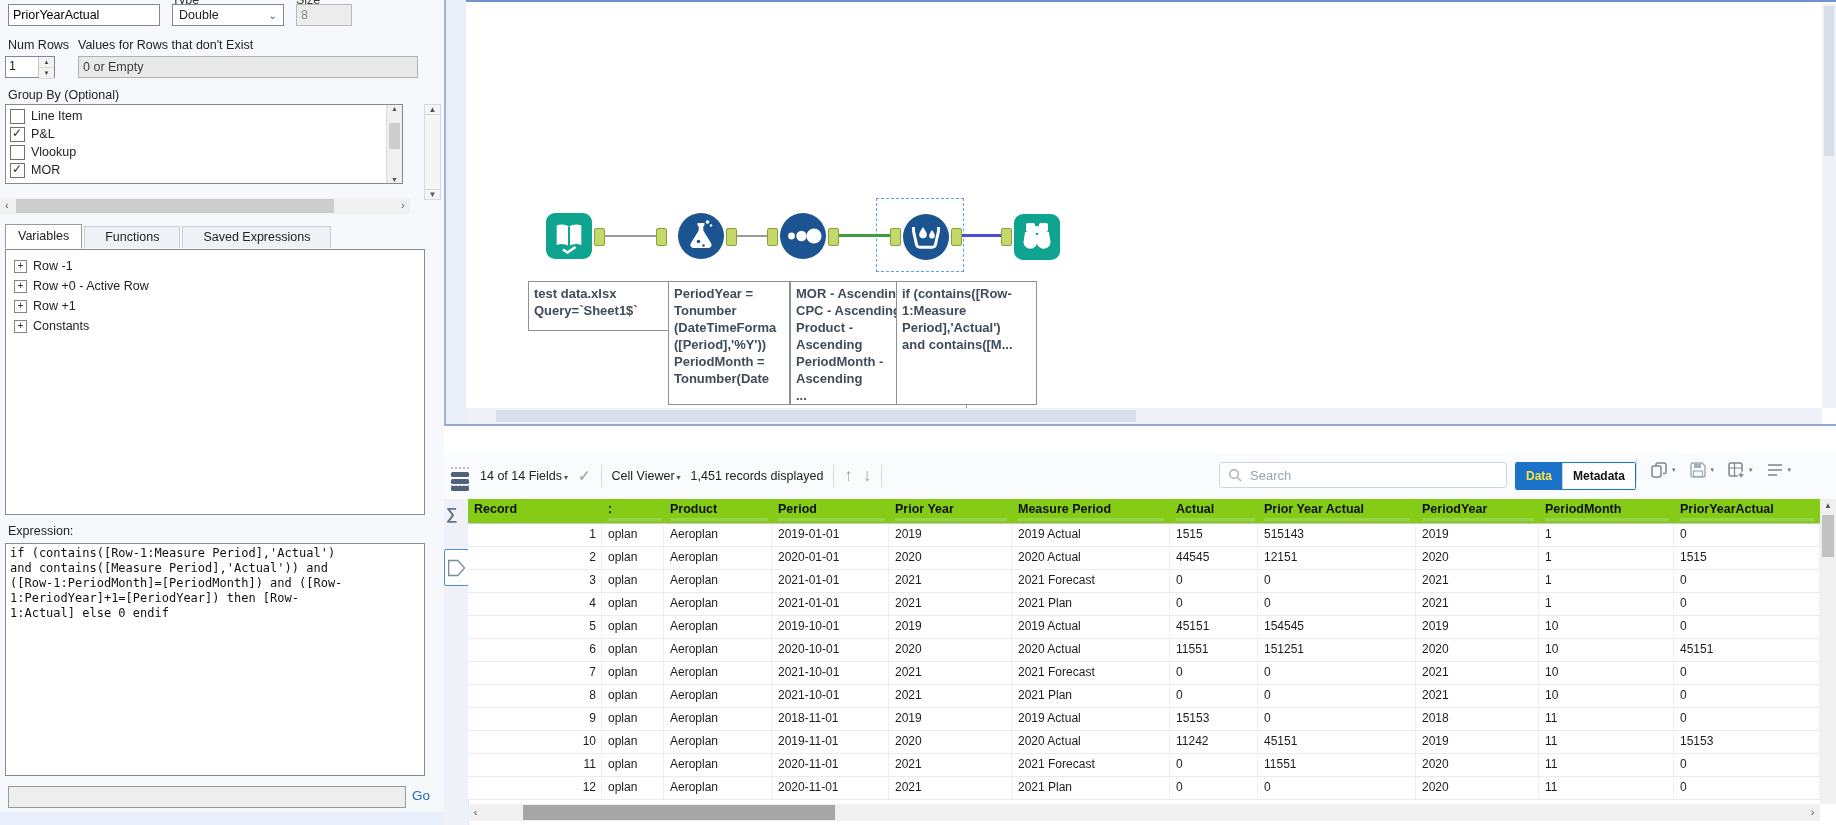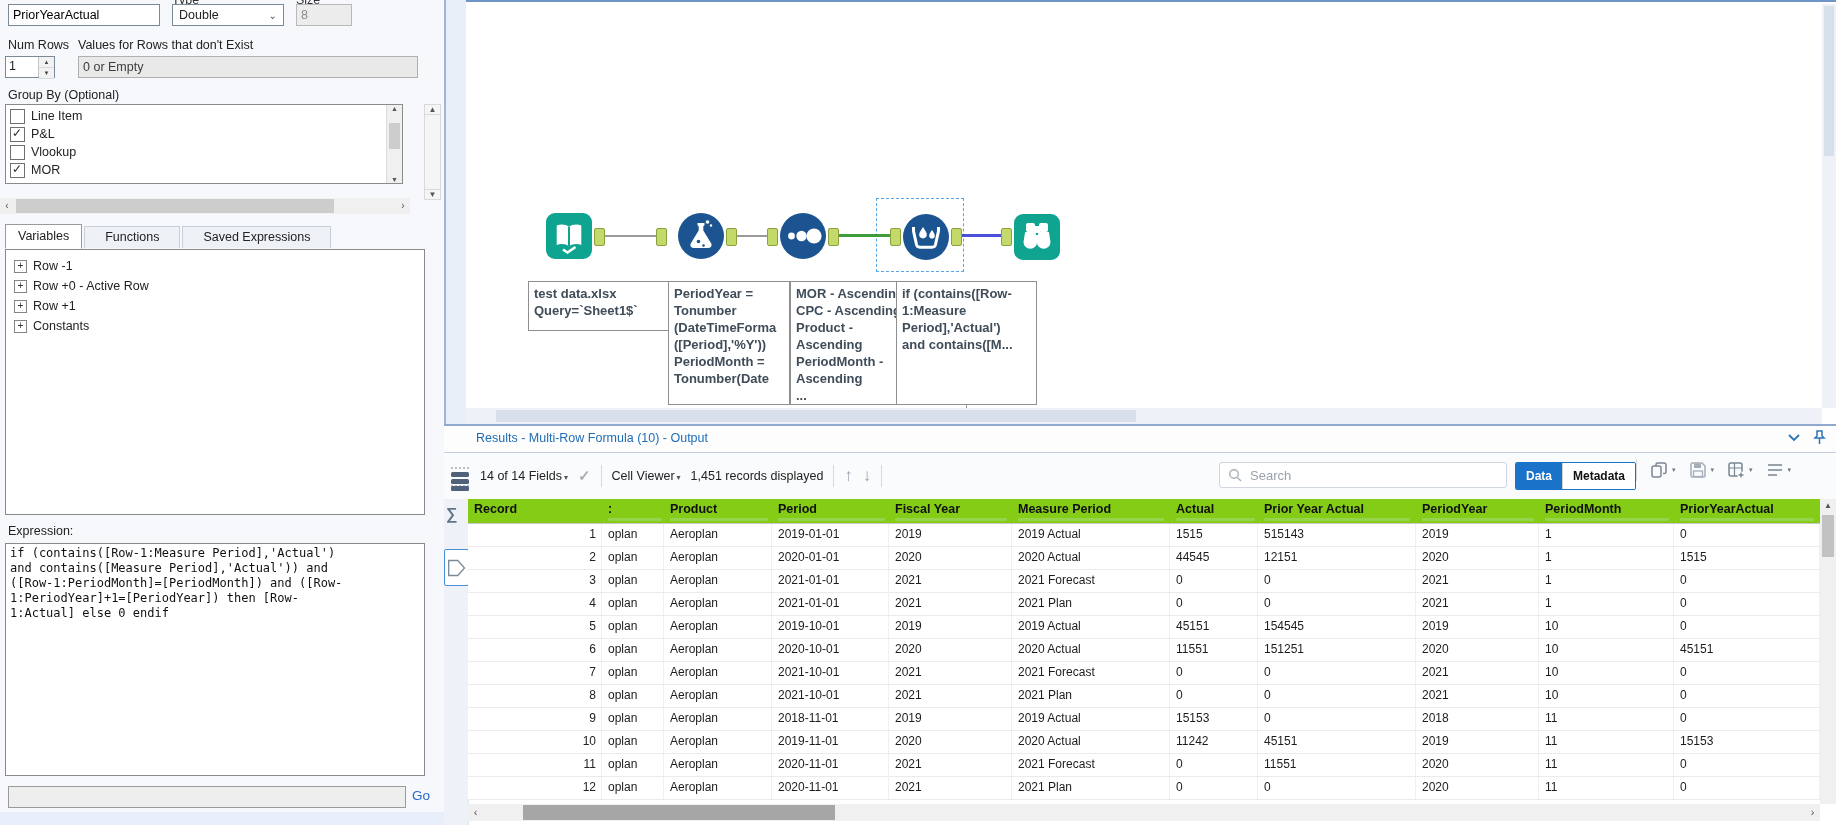--- a/index.html
+++ b/index.html
@@ -71,21 +71,21 @@
   .tb-left{position:absolute;left:36px;top:0;height:46px;display:flex;align-items:center;gap:10px;font-size:12.5px;color:#222;}
   .caret-sm{font-size:8px;color:#555;margin-left:2px;}
   .tb-sep{width:1px;height:22px;background:#d5dae0;}
   .check{color:#a7adb5;font-size:15px;font-weight:bold;}
   .updn{color:#9aa2ab;font-size:17px;}
   .searchbox{position:absolute;left:775px;top:9px;width:288px;height:26px;border:1px solid #cfd6de;border-radius:3px;background:#fff;display:flex;align-items:center;padding:0 8px;box-sizing:border-box;gap:6px;}
   .searchbox input{border:none;outline:none;flex:1;font-size:13px;color:#333;font-family:"Liberation Sans",sans-serif;background:transparent;}
   .searchbox input::placeholder{color:#9aa3ad;}
   .seg{position:absolute;left:1071px;top:9px;height:26px;display:flex;border:1px solid #1a73c9;border-radius:2px;overflow:hidden;}
   .seg .b{font-size:12px;font-weight:bold;display:flex;align-items:center;padding:0 10px;}
-  .seg .b.data{background:#1a73c9;color:#ffffff;}
+  .seg .b.data{background:#1a73c9;color:#fde047;}
   .seg .b.meta{background:#fff;color:#111;border-left:1px solid #d0d0d0;}
   .tb-icons{position:absolute;left:1192px;top:6px;display:flex;align-items:center;gap:13px;}
   .ic-btn{display:flex;align-items:center;gap:2px;}
   .ic-btn .caret-sm{font-size:7px;color:#6b7684;}
 
   
   .res-margin{position:absolute;left:0;top:73px;width:24px;height:328px;background:#eef2f8;border-right:1px solid #dfe4ec;}
   .sigma{position:absolute;left:2px;top:6px;font-size:16px;font-weight:bold;color:#64748a;}
   .pent-box{position:absolute;left:0px;top:50px;width:23px;height:35px;background:#fff;border:1px solid #4a90d9;border-radius:2px;display:flex;align-items:center;justify-content:center;}
 
@@ -296,31 +296,20 @@
 
     <div class="cv-vscroll">
         <div class="thumb"></div>
       </div>
     <div class="cv-hscroll">
         <div class="thumb"></div>
       </div>
   </section>
 
   <section class="results">
-    <div class="res-title-row">
-      <span class="res-title">Results - Multi-Row Formula (10) - Output</span>
-      <div class="res-title-icons">
-        <svg width="14" height="12" viewBox="0 0 14 12">
-            <path d="M2 3l5 5 5-5" stroke="#2e75b6" stroke-width="1.8" fill="none"></path>
-          </svg>
-        <svg width="13" height="15" viewBox="0 0 13 15">
-            <path d="M4 1h5v5l2 2H2l2-2zM6.5 8v6" stroke="#2e75b6" stroke-width="1.5" fill="none"></path>
-          </svg>
-      </div>
-    </div>
 
     <div class="toolbar">
       <div class="grip"><i></i><i></i><i></i><i></i><i></i><br><i></i><i></i><i></i><i></i><i></i></div>
       <svg class="rows-icon" width="22" height="24" viewBox="0 0 22 24">
         <rect x="2" y="3" width="18" height="5" rx="1.5" fill="#50627a"></rect>
         <rect x="2" y="10" width="18" height="5" rx="1.5" fill="#50627a"></rect>
         <rect x="2" y="17" width="18" height="5" rx="1.5" fill="#50627a"></rect>
       </svg>
       <div class="tb-left">
         <span><span>14 of 14 Fields</span><span class="caret-sm">▾</span></span>
@@ -387,21 +376,21 @@
           </svg>
       </div>
     </div>
 
     <div class="table">
       <div class="grid-row thead">
           <div class="hcell col0"><span>Record</span></div>
           <div class="hcell col1 q"><span>:</span></div>
           <div class="hcell col2 q"><span>Product</span></div>
           <div class="hcell col3 q"><span>Period</span></div>
-          <div class="hcell col4 q"><span>Fiscal Year</span></div>
+          <div class="hcell col4 q"><span>Prior Year</span></div>
           <div class="hcell col5 q"><span>Measure Period</span></div>
           <div class="hcell col6 q"><span>Actual</span></div>
           <div class="hcell col7 q"><span>Prior Year Actual</span></div>
           <div class="hcell col8 q"><span>PeriodYear</span></div>
           <div class="hcell col9 q"><span>PeriodMonth</span></div>
           <div class="hcell col10 q"><span>PriorYearActual</span></div>
         </div>
       <div>
           <div class="grid-row trow">
             <div class="tcell col0 num">1</div>

